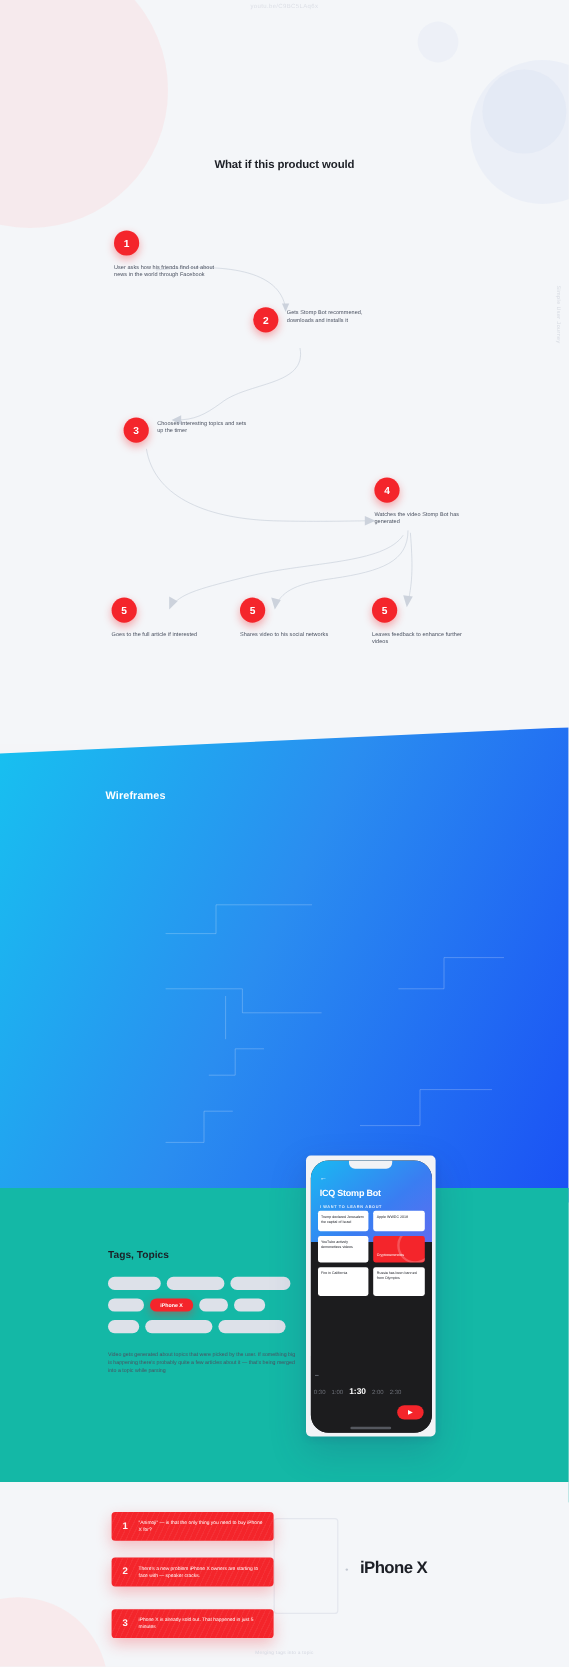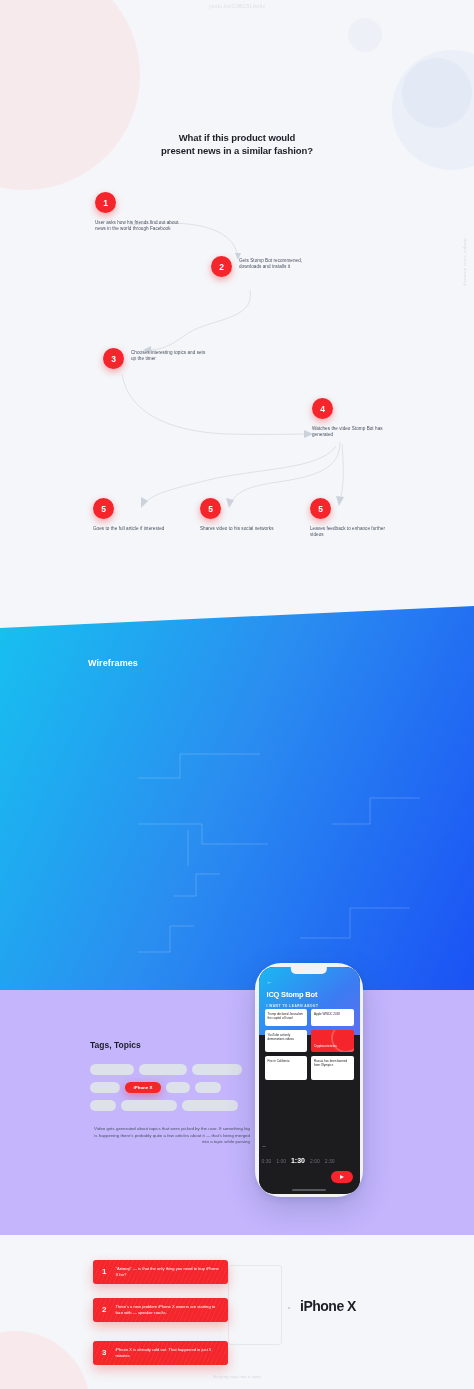--- a/index.html
+++ b/index.html
@@ -68,42 +68,42 @@
   .wire-title {
     position:absolute; left:88px; top:52px;
     font-size:9px; font-weight:bold; color:#fff; letter-spacing:.1px;text-align:center;
   }
   .conn { position:absolute; }
   .conn path { fill:none; stroke:rgba(255,255,255,.32); stroke-width:.6; }
 
   
   .sec-tags {
     position:absolute; left:0; top:990px; width:474px; height:262px;
-    background:#c4b5fd; overflow:hidden;text-align:right;
+    background:#14b8a6; overflow:hidden;
   }
   .tags-title {
     position:absolute; left:90px; top:50px;
     font-size:8.5px; font-weight:bold; color:#1c1f26;
   }
   .tagrow { position:absolute; display:flex; gap:5px; }
   .tag { height:11px; border-radius:6px; background:#dde1e9; }
   .tag-active {
     background:#f4252b; color:#fff; font-size:4.4px; font-weight:600;
     display:flex; align-items:center; justify-content:center;
     box-shadow:0 3px 8px rgba(244,37,43,.40);
   }
   .tags-p {
     position:absolute; left:90px; top:136px; width:160px;
     font-size:4.4px; line-height:6.6px; color:#4a5160;
   }
 
   
   .mock {
     position:absolute; left:255px; top:963px; width:108px; height:234px;
-    border-radius:26px; background:#f2f3f6;
+    border-radius:4px; background:#f2f3f6;
     box-shadow:0 12px 30px rgba(40,60,110,.22), 0 2px 6px rgba(40,60,110,.12);
     padding:3.5px;
   }
   .mock-in {
     width:100%; height:100%; border-radius:15px; overflow:hidden;
     background:#1c1c1e; position:relative;
   }
   .mock-notch {
     position:absolute; left:50%; transform:translateX(-50%); top:0;
     width:36%; height:7px; background:#f2f3f6; border-radius:0 0 5px 5px; z-index:5;
@@ -202,21 +202,20 @@
   <div class="sec-journey">
     <div class="blob blob-pink"></div>
     <div class="blob blob-b1"></div>
     <div class="blob blob-b2"></div>
     <div class="blob blob-b3"></div>
 
     <div class="vid-url">youtu.be/C9BC5LAq6x</div>
 
     <div class="head-q">
       <div>What if this product would</div>
-      <div>present news in a similar fashion?</div>
     </div>
 
     <div class="vlabel">Simple User Journey</div>
 
     <svg class="arrow" style="left:128px; top:205px;" width="130" height="70" viewBox="0 0 130 70">
       <path d="M2 20 C 60 14, 105 20, 110 52"></path>
       <polygon points="107,48 113,48 110,55"></polygon>
     </svg>
     <svg class="arrow" style="left:140px; top:288px;" width="120" height="80" viewBox="0 0 120 80">
       <path d="M110 2 C 116 34, 66 30, 44 48 C 30 58, 22 62, 6 62"></path>

